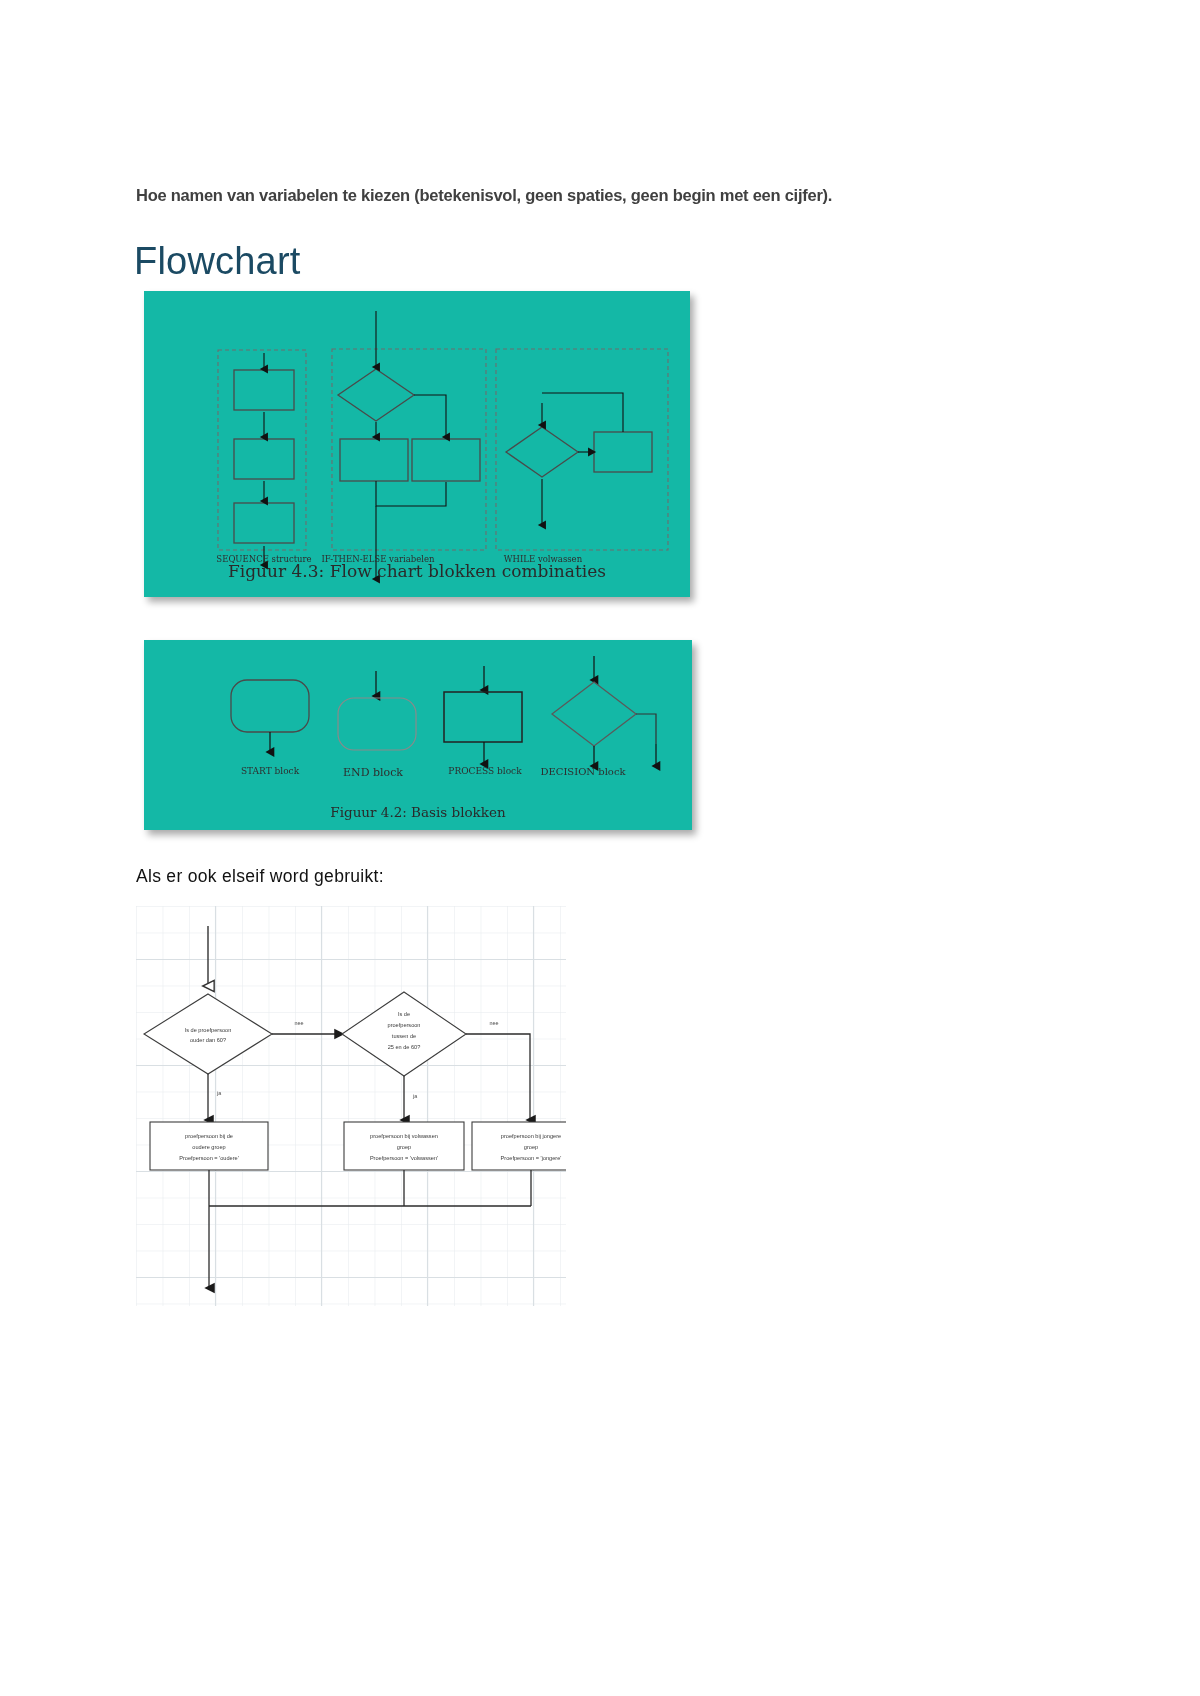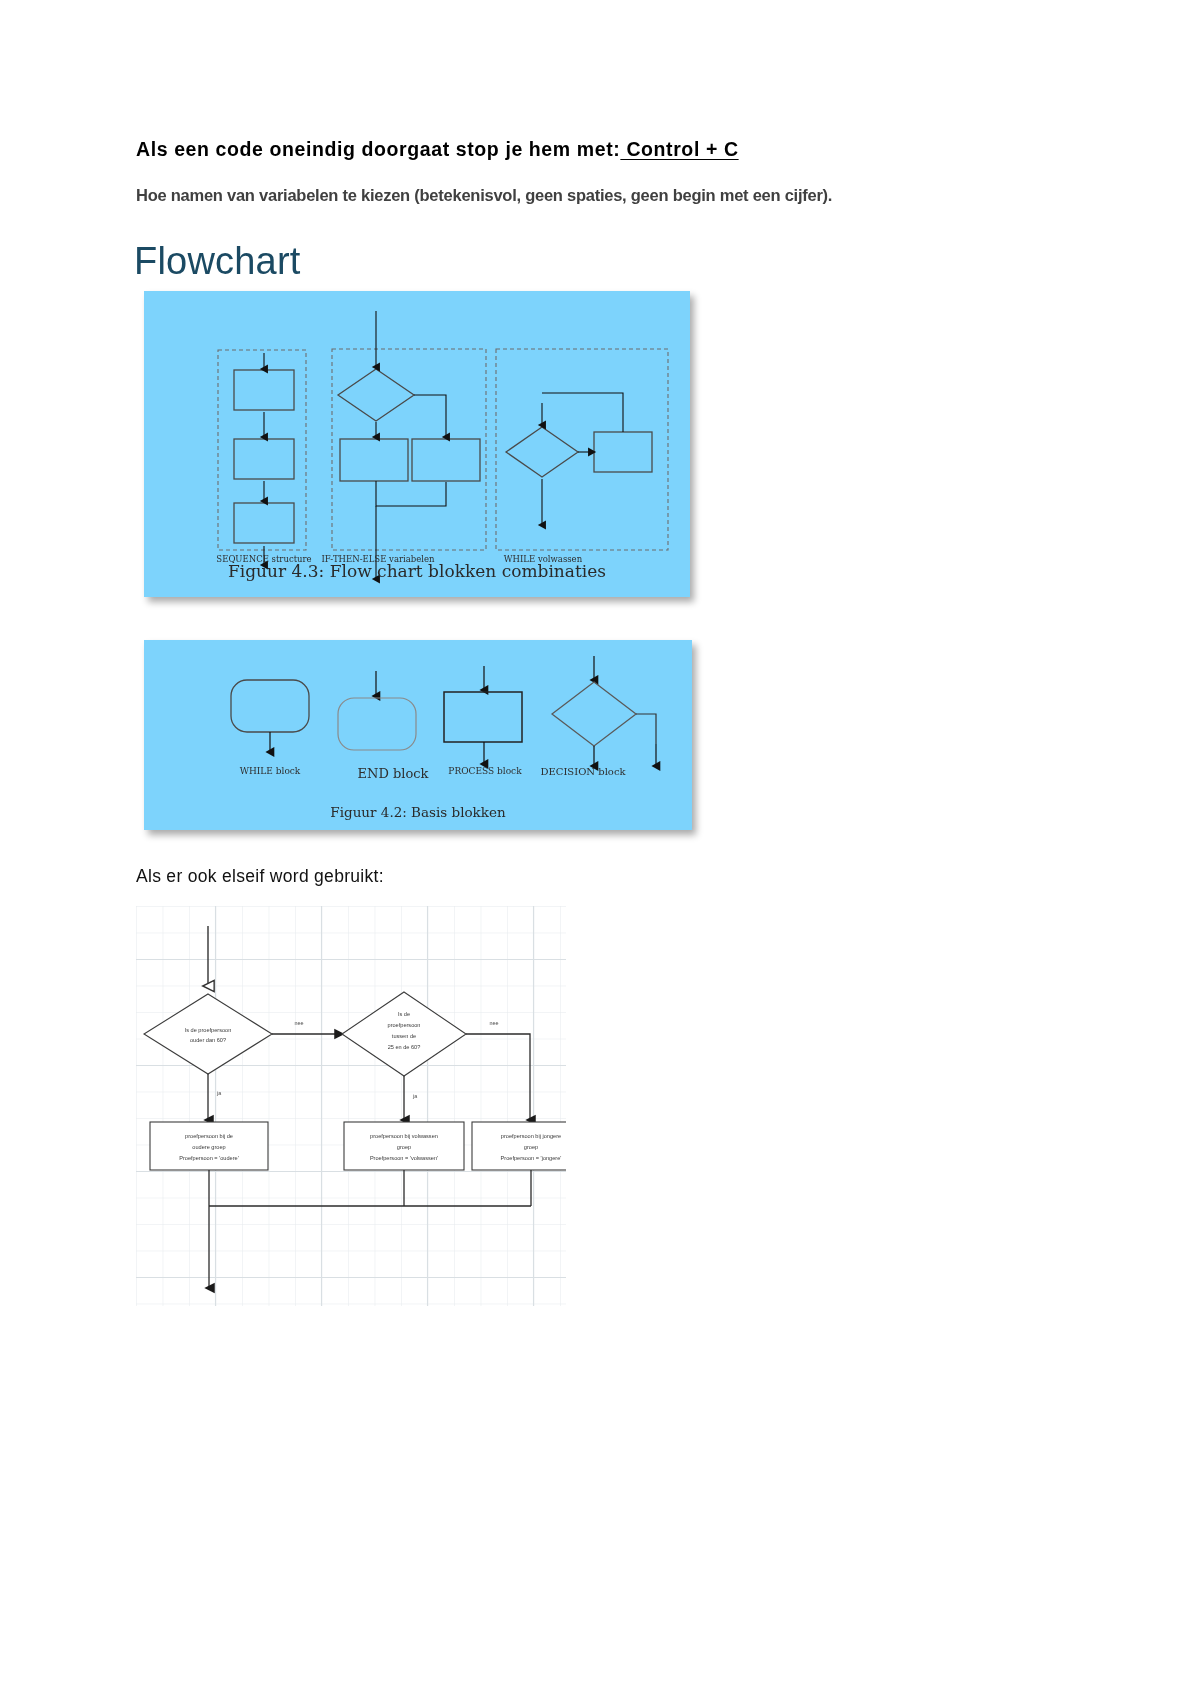--- a/index.html
+++ b/index.html
@@ -64,21 +64,21 @@
     font-weight: normal;
     letter-spacing: 0.3px;
     color: #111;
     white-space: nowrap;
     text-align: right;
   }
 
   
   .fig-card {
     position: absolute;
-    background: #7dd3fc;
+    background: #14b8a6;
     box-shadow: 4px 5px 7px rgba(0,0,0,0.33);
     overflow: hidden;
     text-decoration: underline;
   }
   #fig43 { left: 144px; top: 291px; width: 546px; height: 306px; }
   #fig42 { left: 144px; top: 640px; width: 548px; height: 190px; }
 
   .fig-caption {
     position: absolute;
     left: 0; right: 0;
@@ -121,23 +121,20 @@
     font-size: 5.4px;
     fill: #4a4a4a;
   }
   .blurred { filter: blur(0.35px); }
 </style>
 </head>
 <body>
 
 <div class="page">
 
-  <div class="line-1">
-    <span>Als een code oneindig doorgaat stop je hem met:</span><span class="underlined"> Control + C</span>
-  </div>
 
   <div class="line-2">Hoe namen van variabelen te kiezen (betekenisvol, geen spaties, geen begin met een cijfer).</div>
 
   <div class="heading-flowchart">Flowchart</div>
 
   <div class="fig-card" id="fig43">
     <svg width="546" height="306" viewBox="0 0 546 306">
       <defs>
         <marker id="solidArrow" markerWidth="9" markerHeight="9" refX="4.2" refY="4.2" orient="auto">
           <path d="M0,0.6 L8.4,0.6 L4.2,8 Z" fill="#111"></path>
@@ -222,22 +219,22 @@
 
       <g>
         <line x1="450" y1="16" x2="450" y2="40" stroke="#111" stroke-width="1.2" marker-end="url(#solidArrow2)"></line>
         <polygon points="450,42 492,74 450,106 408,74" fill="none" stroke="#5a5a5a" stroke-width="1.3"></polygon>
         <line x1="450" y1="106" x2="450" y2="126" stroke="#111" stroke-width="1.2" marker-end="url(#solidArrow2)"></line>
         <path d="M492,74 L512,74 L512,104" fill="none" stroke="#333" stroke-width="1.2"></path>
         <line x1="512" y1="104" x2="512" y2="126" stroke="#111" stroke-width="1.2" marker-end="url(#solidArrow2)"></line>
       </g>
     </svg>
 
-    <div class="blk-label" style="left:70px; top:126px; width:112px; font-size:9px;">WHILE block</div>
-    <div class="blk-label" style="left:194px; top:126px; width:110px; font-size:13px;">END block</div>
+    <div class="blk-label" style="left:70px; top:126px; width:112px; font-size:9px;">START block</div>
+    <div class="blk-label" style="left:174px; top:126px; width:110px; font-size:11px;">END block</div>
     <div class="blk-label" style="left:284px; top:126px; width:114px; font-size:9px;text-align:center;">PROCESS block</div>
     <div class="blk-label" style="left:382px; top:126px; width:114px; font-size:10px;">DECISION block</div>
 
     <div class="fig-caption">Figuur 4.2: Basis blokken</div>
   </div>
 
   <div class="line-3">Als er ook elseif word gebruikt:</div>
 
   <div id="elseif-chart">
     <svg width="430" height="400" viewBox="0 0 430 400">

